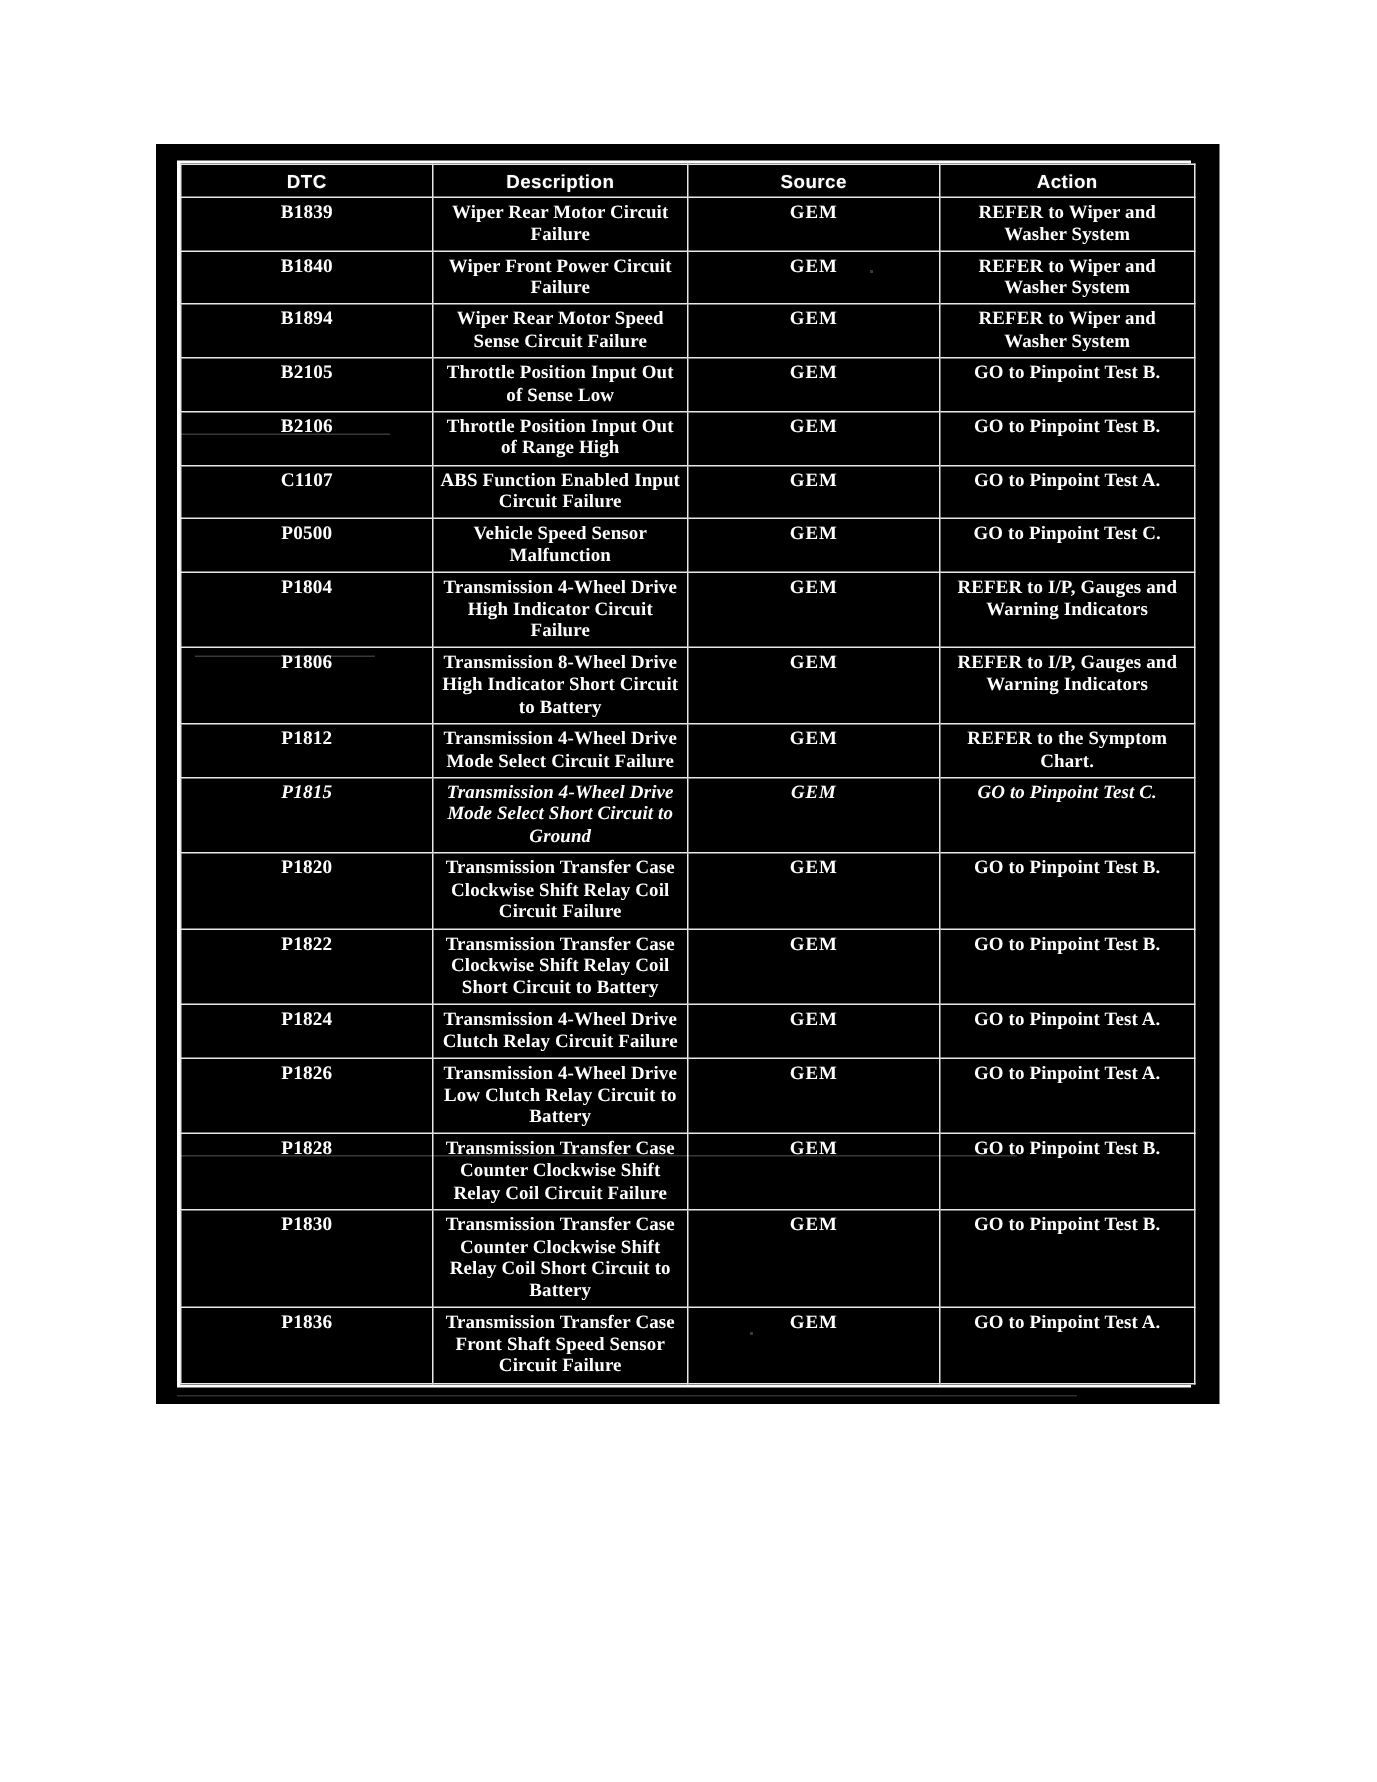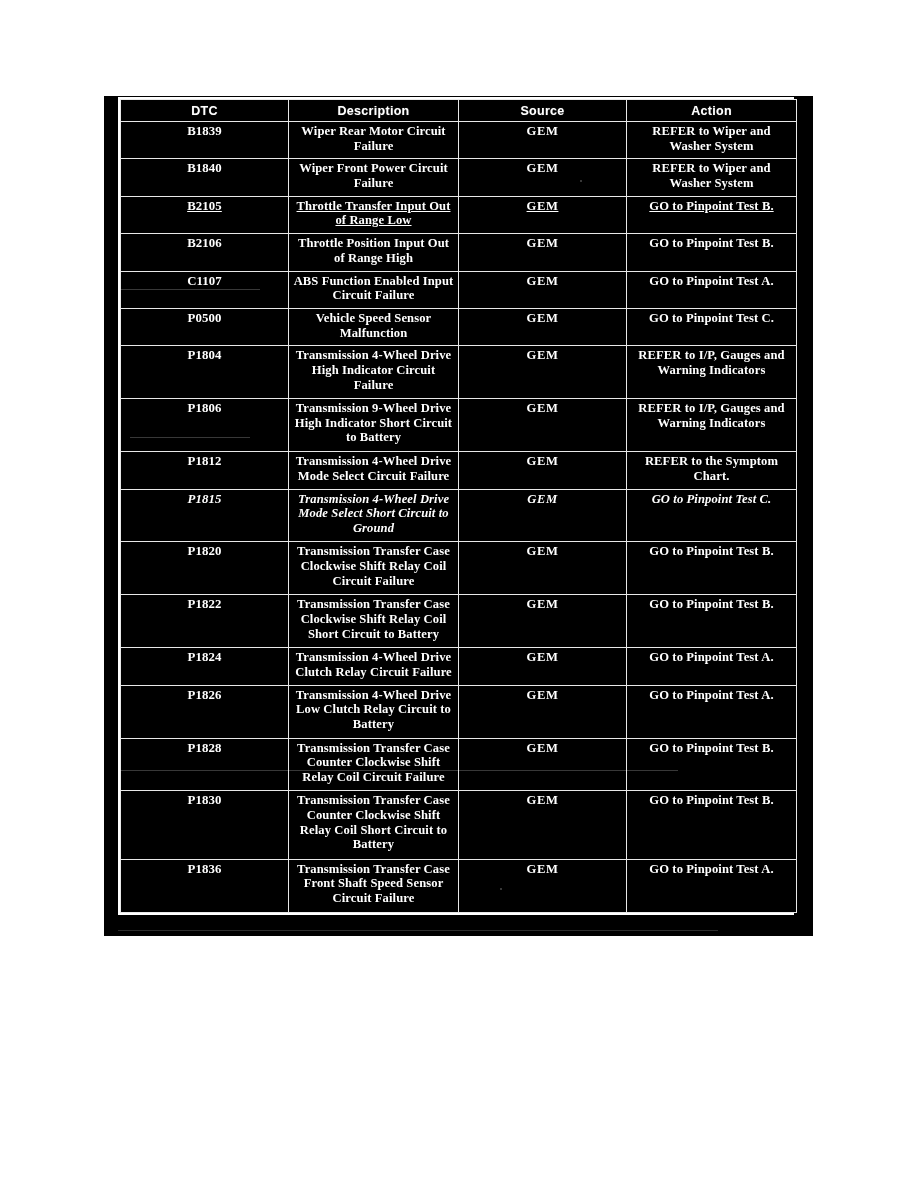--- a/index.html
+++ b/index.html
@@ -20,21 +20,21 @@
     left: 104px;
     top: 96px;
     width: 709px;
     height: 840px;
     background: #000000;
   }
   
   #table-wrap {
     position: absolute;
     left: 118px;
-    top: 97px;
+    top: 107px;
     width: 676px;
     height: 818px;
     background: #000000;
     border: 2px solid #ffffff;
     box-sizing: border-box;
   }
   table.dtc {
     width: 100%;
     height: 100%;
     border-collapse: collapse;
@@ -115,23 +115,29 @@
             <td class="desc">Wiper Rear Motor Circuit Failure</td>
             <td class="src">GEM</td>
             <td class="act">REFER to Wiper and Washer System</td>
           </tr>
           <tr style="height: 35px; margin-left: 36px;">
             <td class="code">B1840</td>
             <td class="desc">Wiper Front Power Circuit Failure</td>
             <td class="src">GEM</td>
             <td class="act">REFER to Wiper and Washer System</td>
           </tr>
-          <tr style="height: 35px; text-decoration: underline;">
+          <tr style="height: 34px;">
+            <td class="code">B1894</td>
+            <td class="desc">Wiper Rear Motor Speed Sense Circuit Failure</td>
+            <td class="src">GEM</td>
+            <td class="act">REFER to Wiper and Washer System</td>
+          </tr>
+          <tr style="height: 35px;">
             <td class="code">B2105</td>
-            <td class="desc">Throttle Transfer Input Out of Range Low</td>
+            <td class="desc">Throttle Position Input Out of Sense Low</td>
             <td class="src">GEM</td>
             <td class="act">GO to Pinpoint Test B.</td>
           </tr>
           <tr style="height: 34px; padding-left: 20px;">
             <td class="code">B2106</td>
             <td class="desc">Throttle Position Input Out of Range High</td>
             <td class="src">GEM</td>
             <td class="act">GO to Pinpoint Test B.</td>
           </tr>
           <tr style="height: 34px;">
@@ -147,21 +153,21 @@
             <td class="act">GO to Pinpoint Test C.</td>
           </tr>
           <tr style="height: 49px;">
             <td class="code">P1804</td>
             <td class="desc">Transmission 4-Wheel Drive High Indicator Circuit Failure</td>
             <td class="src">GEM</td>
             <td class="act">REFER to I/P, Gauges and Warning Indicators</td>
           </tr>
           <tr style="height: 49px;">
             <td class="code">P1806</td>
-            <td class="desc">Transmission 9-Wheel Drive High Indicator Short Circuit to Battery</td>
+            <td class="desc">Transmission 8-Wheel Drive High Indicator Short Circuit to Battery</td>
             <td class="src">GEM</td>
             <td class="act">REFER to I/P, Gauges and Warning Indicators</td>
           </tr>
           <tr style="height: 33px;">
             <td class="code">P1812</td>
             <td class="desc">Transmission 4-Wheel Drive Mode Select Circuit Failure</td>
             <td class="src">GEM</td>
             <td class="act">REFER to the Symptom Chart.</td>
           </tr>
           <tr style="height: 48px; font-style: italic;">

